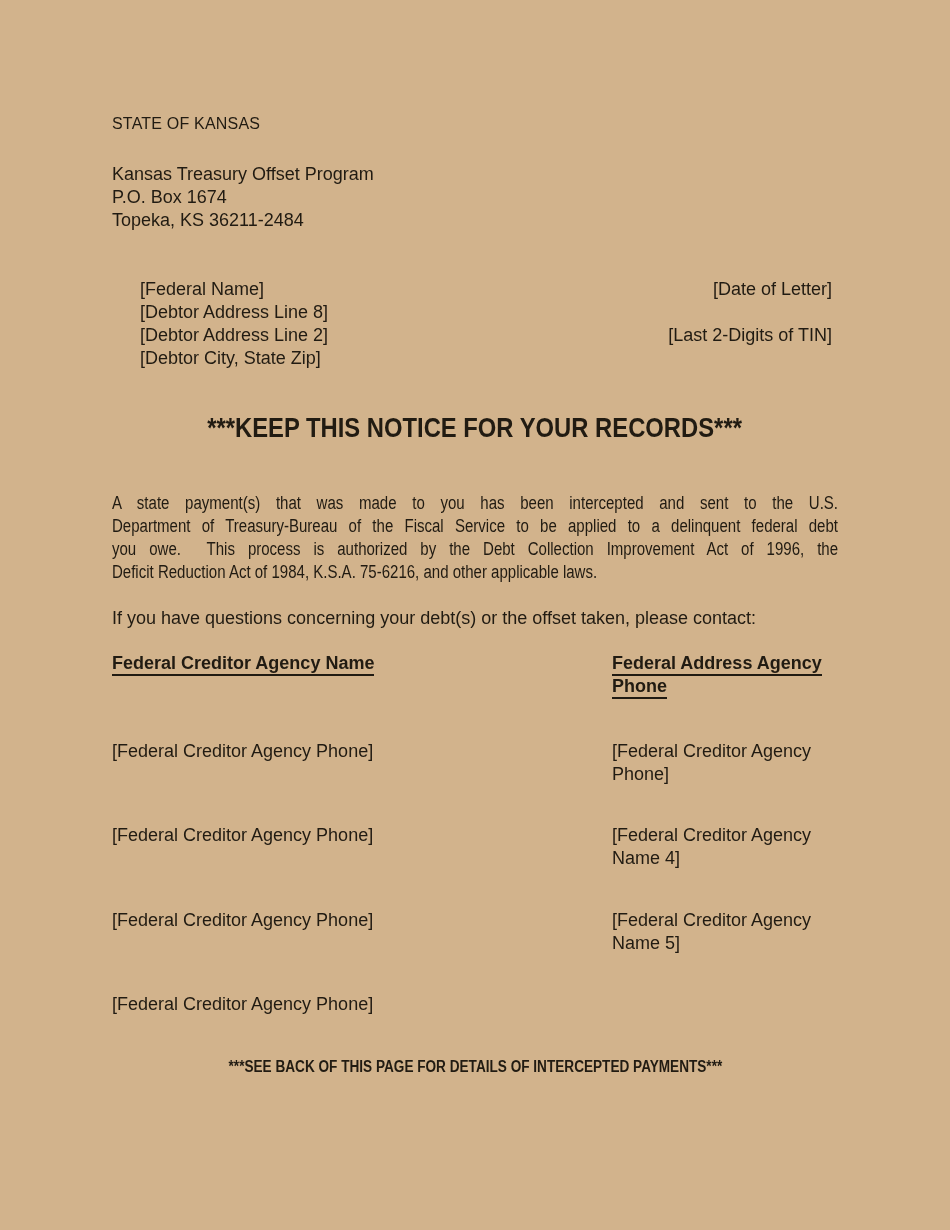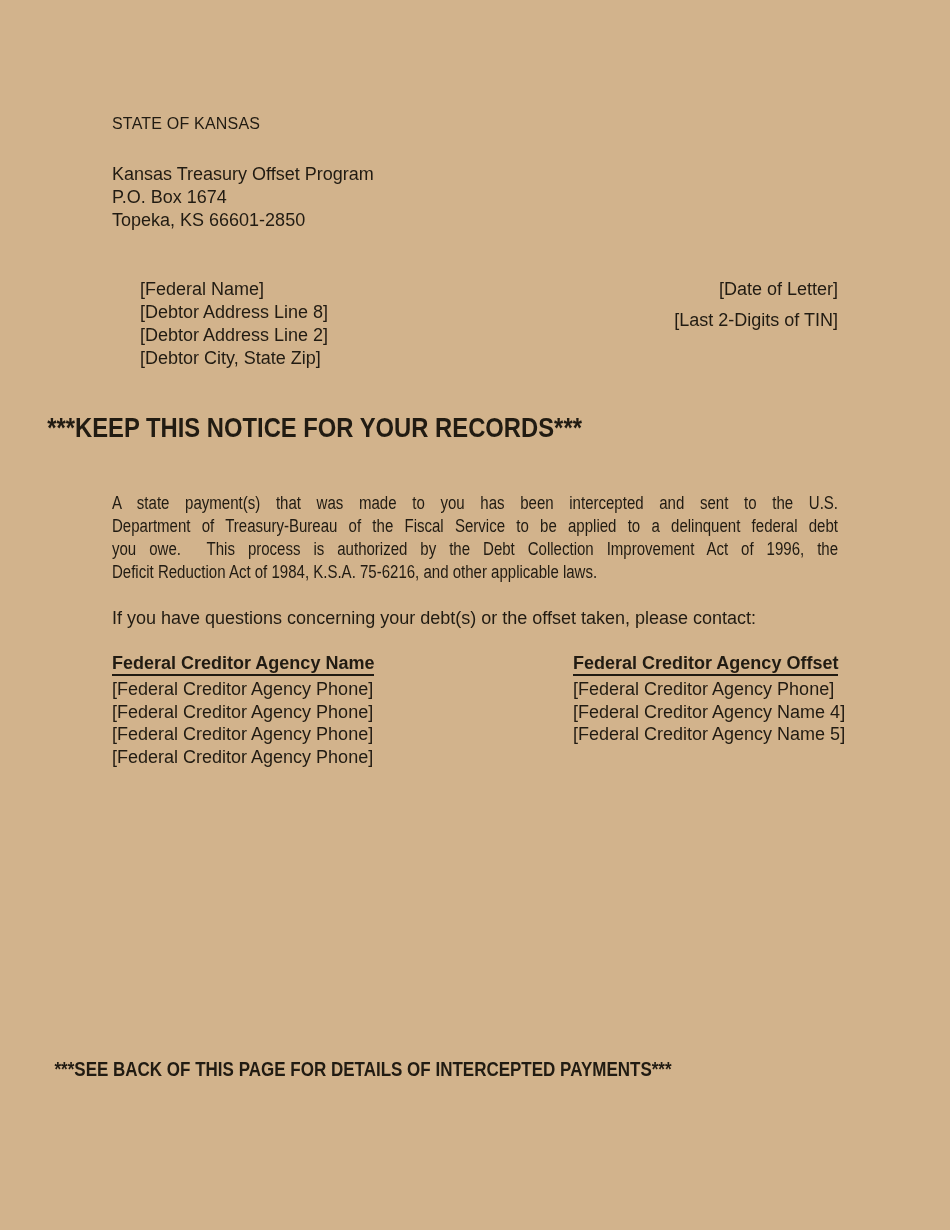--- a/index.html
+++ b/index.html
@@ -26,34 +26,35 @@
     left: 112px; top: 163px;
     line-height: 23px;
   }
 
   
   .recipient-lines {
     left: 140px; top: 278px;
     line-height: 23px;
   }
   .right-col {
-    right: 112px; top: 278px;
+    right: 118px; top: 278px;
     text-align: right;
     line-height: 23px;
   }
-  .right-col .tin { margin-top: 8px; }
+  .right-col .tin { margin-top: 23px; }
 
   
   .banner {
     left: 0; width: 950px;
+    text-align: center;
     font-weight: bold;
     white-space: nowrap;
   }
   .banner-top { top: 412px; font-size: 28px; }
-  .banner-bottom { top: 1058px; font-size: 20px; }
+  .banner-bottom { top: 1058px; font-size: 16px; }
   .condense {
     display: inline-block;
     transform: scaleX(0.85);
     transform-origin: center;
   }
 
   
   .body-para {
     left: 112px; top: 492px;
     width: 870px;
@@ -65,41 +66,42 @@
   .body-para .jline.last { text-align-last: left; }
 
   .contact-intro { left: 112px; top: 607px; line-height: 23px; }
 
   
   .creditor-table {
     left: 112px; top: 652px;
     width: 740px;
     display: grid;
     grid-template-columns: 461px 1fr;
+    gap: 39px;
   }
   .creditor-table .th {
     font-weight: bold;
     line-height: 23px;
     padding-bottom: 3px;
   }
   .creditor-table .th span {
     border-bottom: 2px solid #211b12;
     padding-bottom: 1px;
   }
   .creditor-table .td { line-height: 22.7px; }
 </style>
 </head>
 <body style="background: rgb(210, 179, 140); color: rgb(33, 27, 18);">
 
 <div class="abs sender-state">STATE OF KANSAS</div>
 
 <div class="abs sender-lines">
   <div>Kansas Treasury Offset Program</div>
   <div>P.O. Box 1674</div>
-  <div>Topeka, KS 66601-2850</div>
+  <div>Topeka, KS 36211-2484</div>
 </div>
 
 <div class="abs recipient-lines">
   <div>[Federal Name]</div>
   <div>[Debtor Address Line 8]</div>
   <div>[Debtor Address Line 2]</div>
   <div>[Debtor City, State Zip]</div>
 </div>
 
 <div class="abs right-col">
@@ -115,21 +117,21 @@
   <div class="jline">A state payment(s) that was made to you has been intercepted and sent to the U.S.</div>
   <div class="jline">Department of Treasury-Bureau of the Fiscal Service to be applied to a delinquent federal debt</div>
   <div class="jline">you owe.&nbsp; This process is authorized by the Debt Collection Improvement Act of 1996, the</div>
   <div class="jline last">Deficit Reduction Act of 1984, K.S.A. 75-6216, and other applicable laws.</div>
 </div>
 
 <div class="abs contact-intro">If you have questions concerning your debt(s) or the offset taken, please contact:</div>
 
 <div class="abs creditor-table">
   <div class="th"><span>Federal Creditor Agency Name</span></div>
-  <div class="th"><span>Federal Creditor Agency Offset</span></div>
+  <div class="th"><span>Federal Address Agency Phone</span></div>
 
   <div class="td">[Federal Creditor Agency Phone]</div>
 
   <div class="td">[Federal Creditor Agency Phone]</div>
 
   <div class="td">[Federal Creditor Agency Phone]</div>
 
   <div class="td">[Federal Creditor Agency Name 4]</div>
   <div class="td">[Federal Creditor Agency Phone]</div>
 

